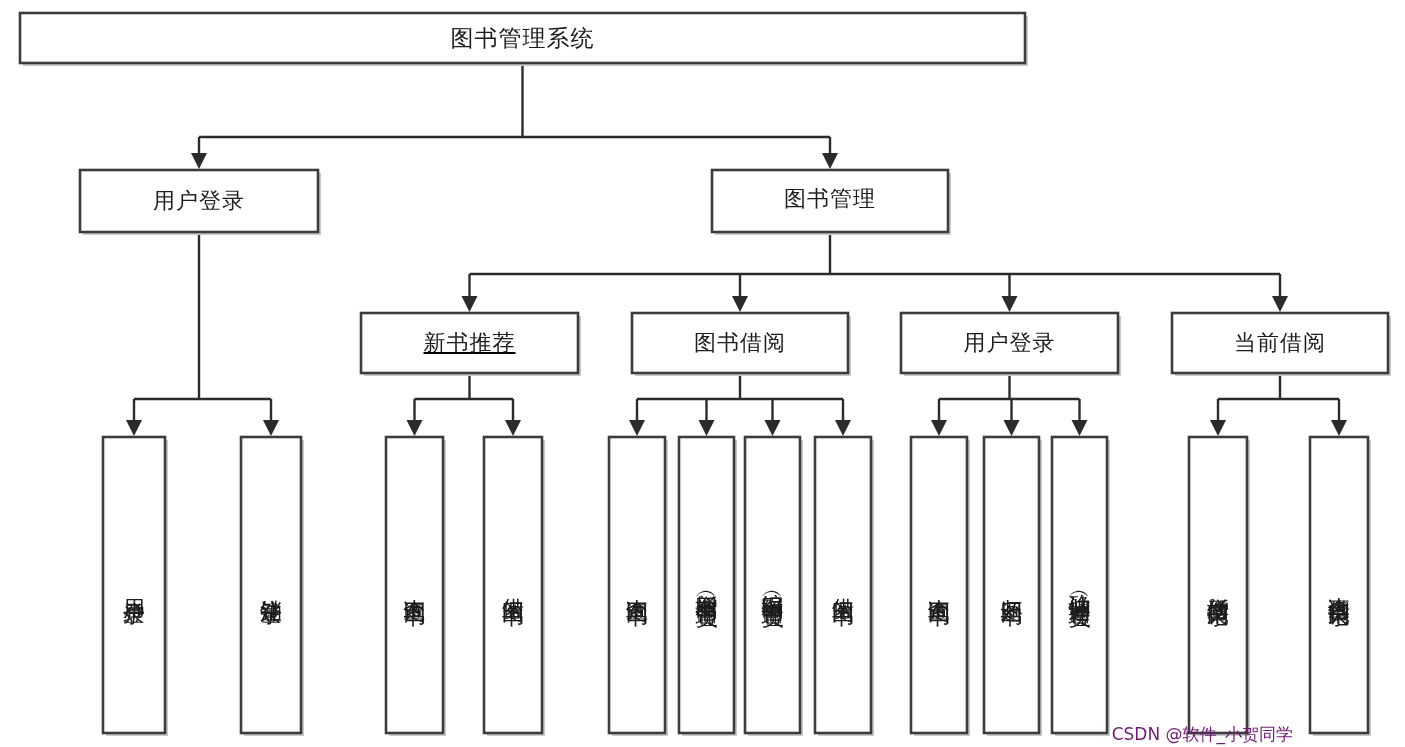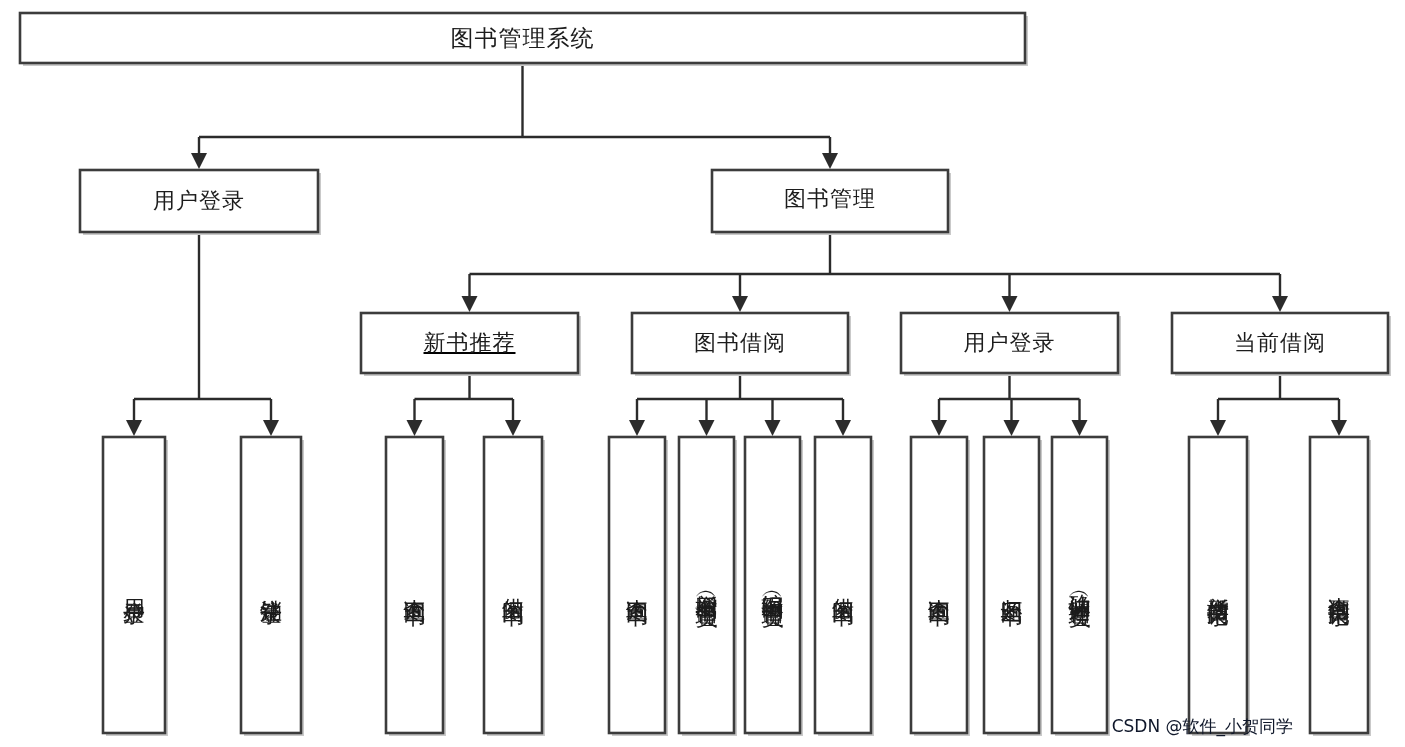--- a/index.html
+++ b/index.html
@@ -72,24 +72,24 @@
     color: #1c1c1c;
     letter-spacing: 1px;
     white-space: nowrap;
   }
   .title-text {
     font-size: 23px;
   }
   .watermark {
     position: absolute;
     right: 10px;
-    bottom: 9px;
+    bottom: 1px;
     font-family: "DejaVu Sans", "Liberation Sans", sans-serif;
     font-size: 17px;
-    color: #0f172a;
+    color: #701a75;
     white-space: nowrap;
     pointer-events: none;
   }
 </style>
 </head>
 <body>
 
 <div id="diagram-root">
   <svg class="diagram-canvas" id="svg-layer" viewBox="0 0 1405 747">
       <g>

